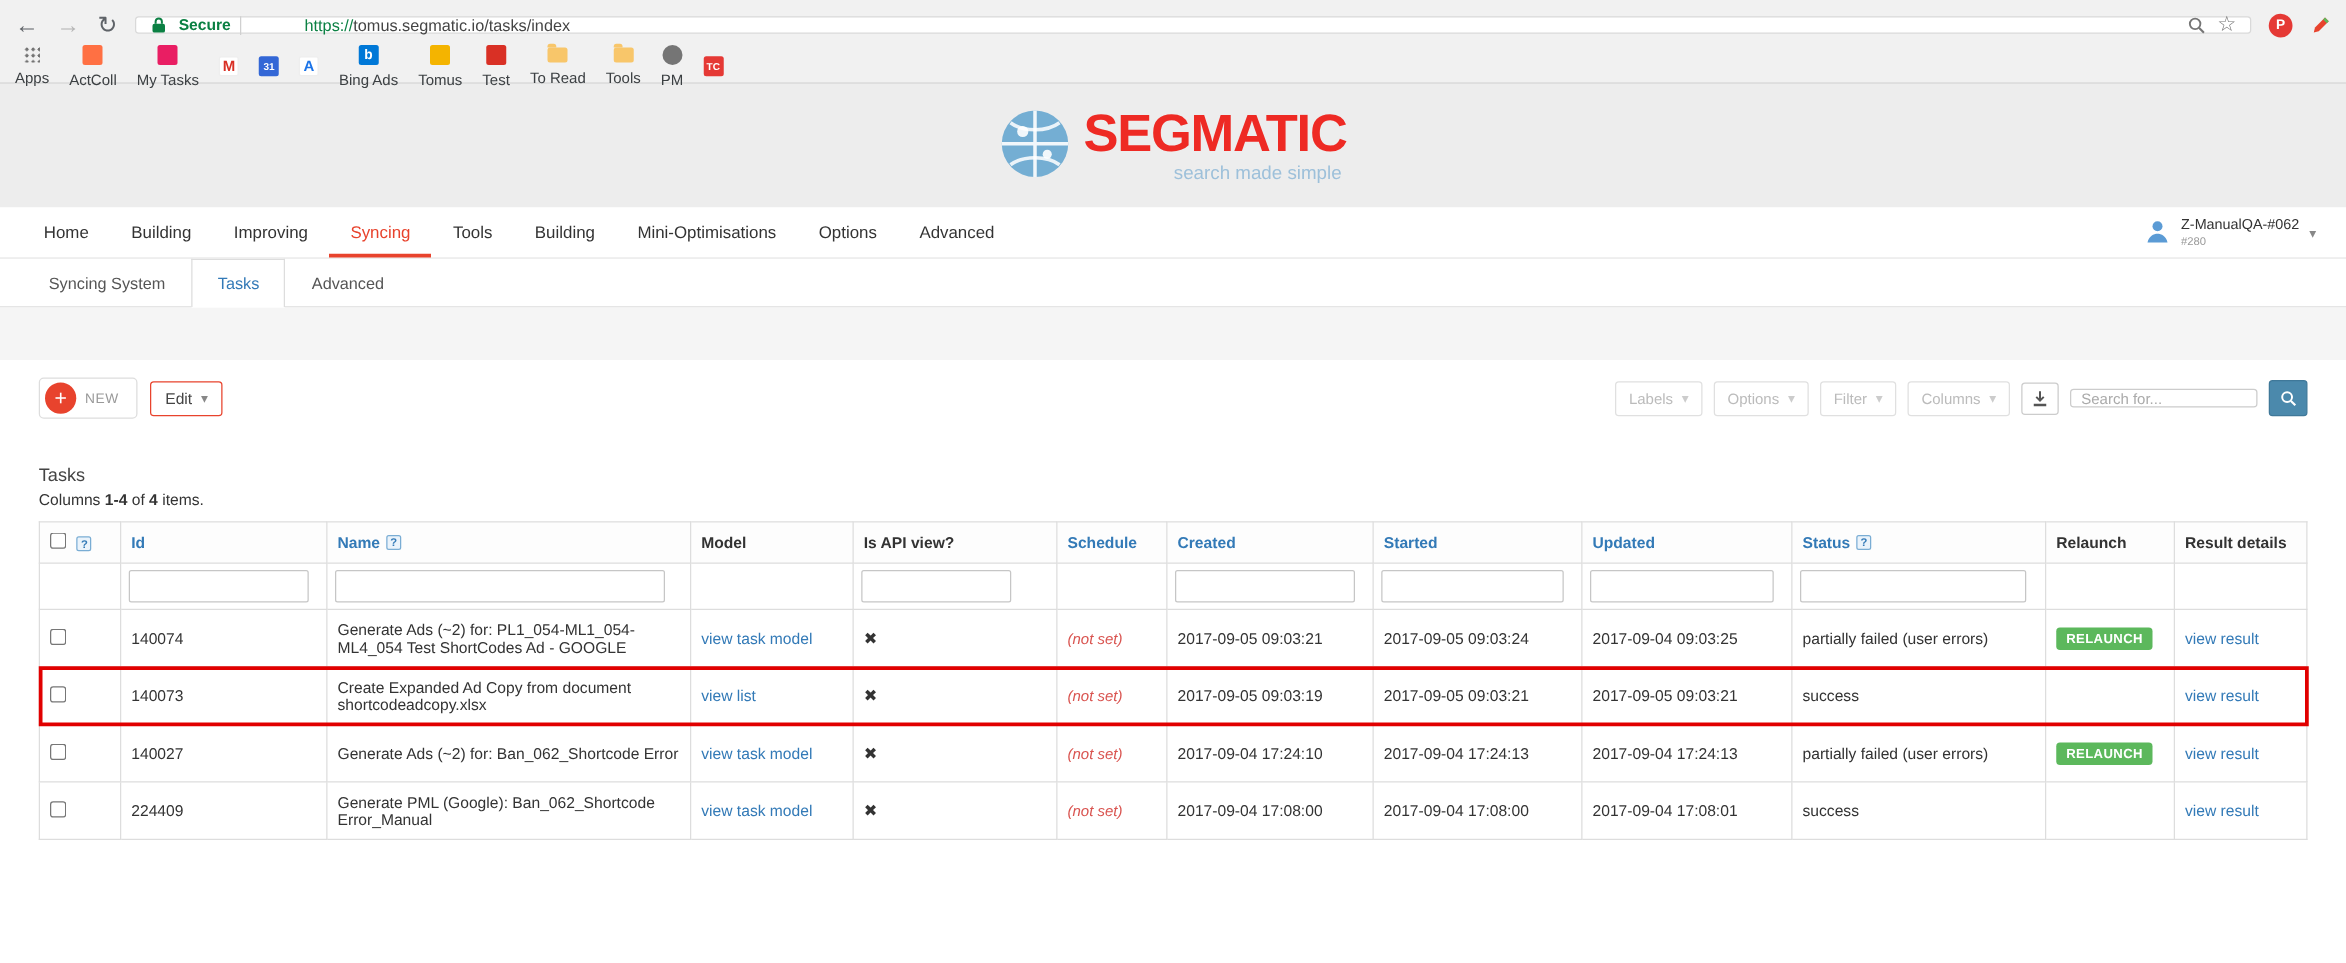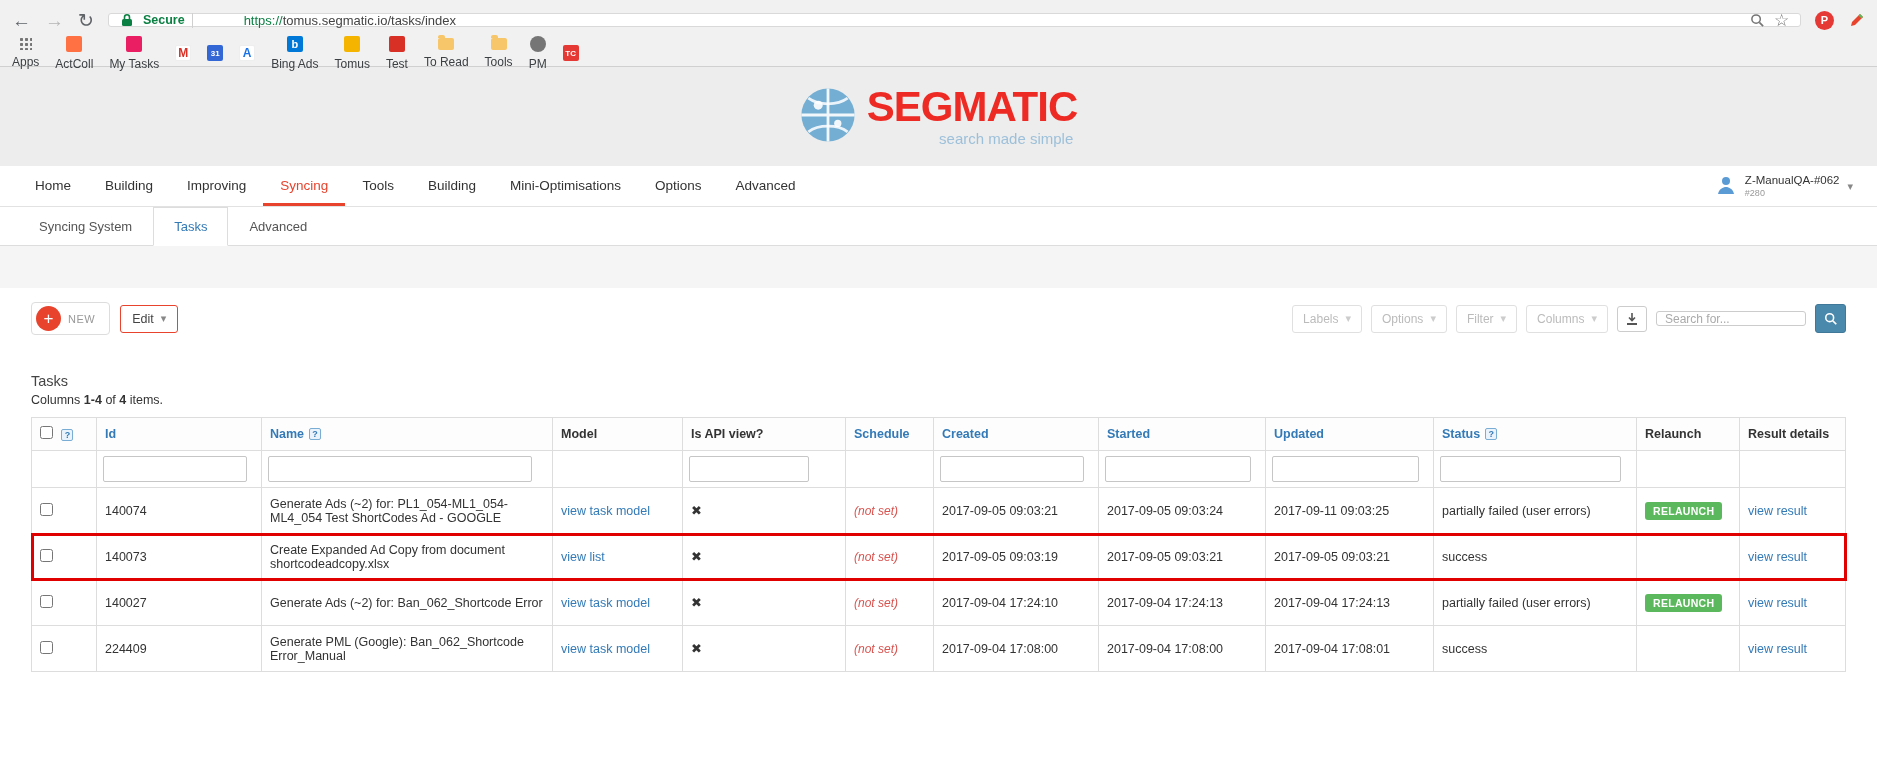--- a/index.html
+++ b/index.html
@@ -361,21 +361,21 @@
     <tbody>
       <tr class="data-row">
         <td><input type="checkbox" style=""></td>
         <td>140074</td>
         <td>Generate Ads (~2) for: PL1_054-ML1_054-ML4_054 Test ShortCodes Ad - GOOGLE</td>
         <td><span class="link">view task model</span></td>
         <td><span class="x-mark">✖</span></td>
         <td><span class="not-set">(not set)</span></td>
         <td>2017-09-05 09:03:21</td>
         <td>2017-09-05 09:03:24</td>
-        <td>2017-09-11 09:03:25</td>
+        <td>2017-09-04 09:03:25</td>
         <td>partially failed (user errors)</td>
         <td><span class="badge-relaunch">RELAUNCH</span></td>
         <td><span class="link">view result</span></td>
       </tr>
       <tr class="data-row highlighted">
         <td><input type="checkbox" style=""></td>
         <td>140073</td>
         <td>Create Expanded Ad Copy from document shortcodeadcopy.xlsx</td>
         <td><span class="link">view list</span></td>
         <td><span class="x-mark">✖</span></td>

